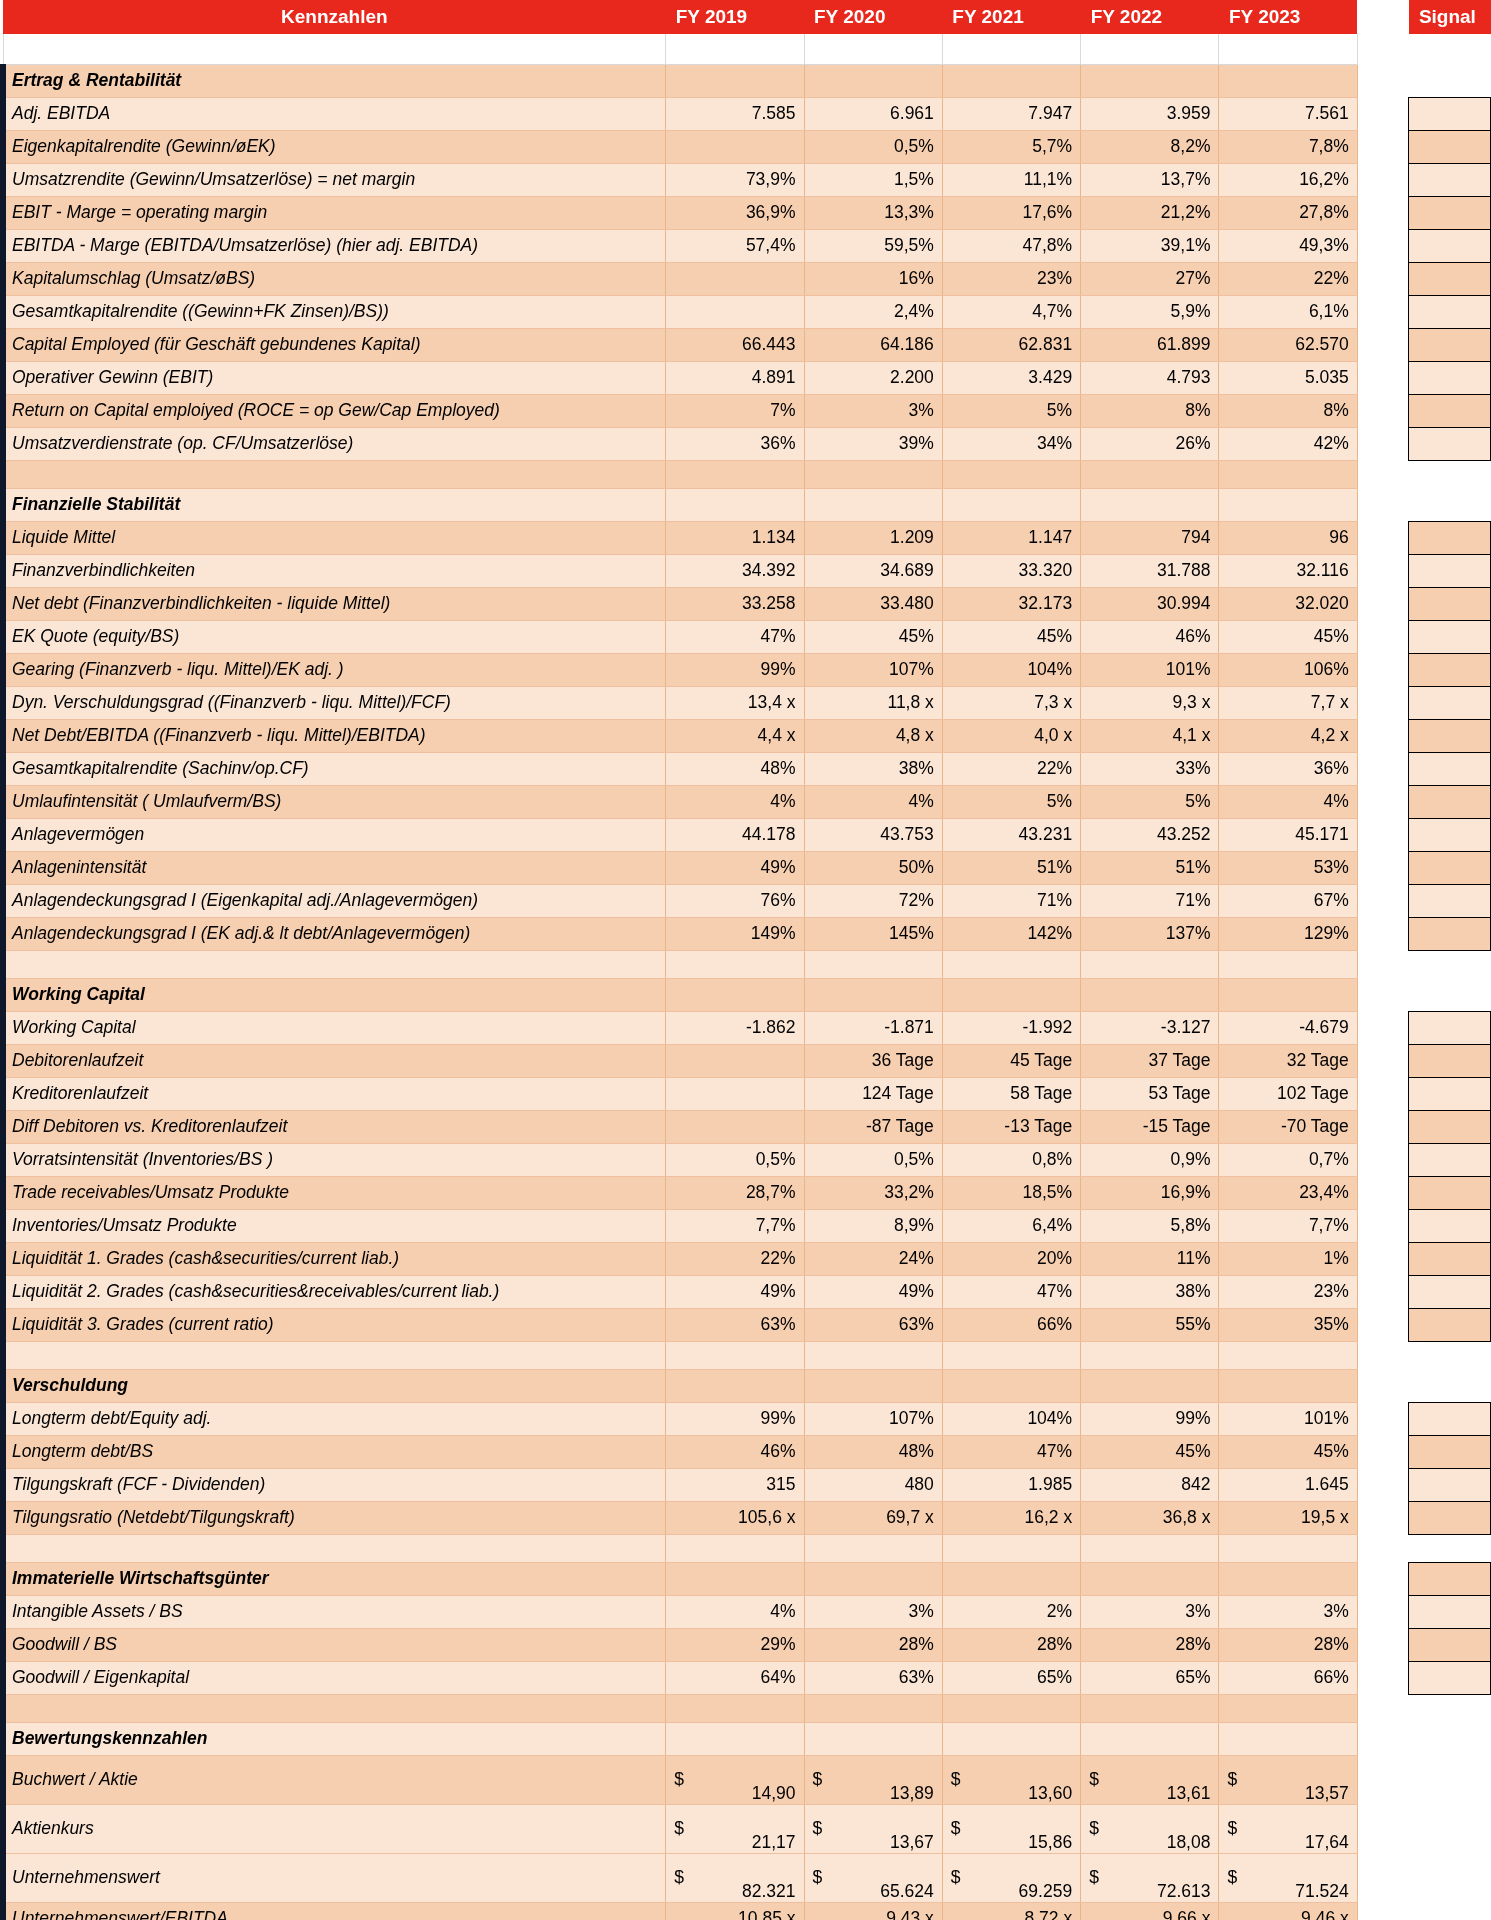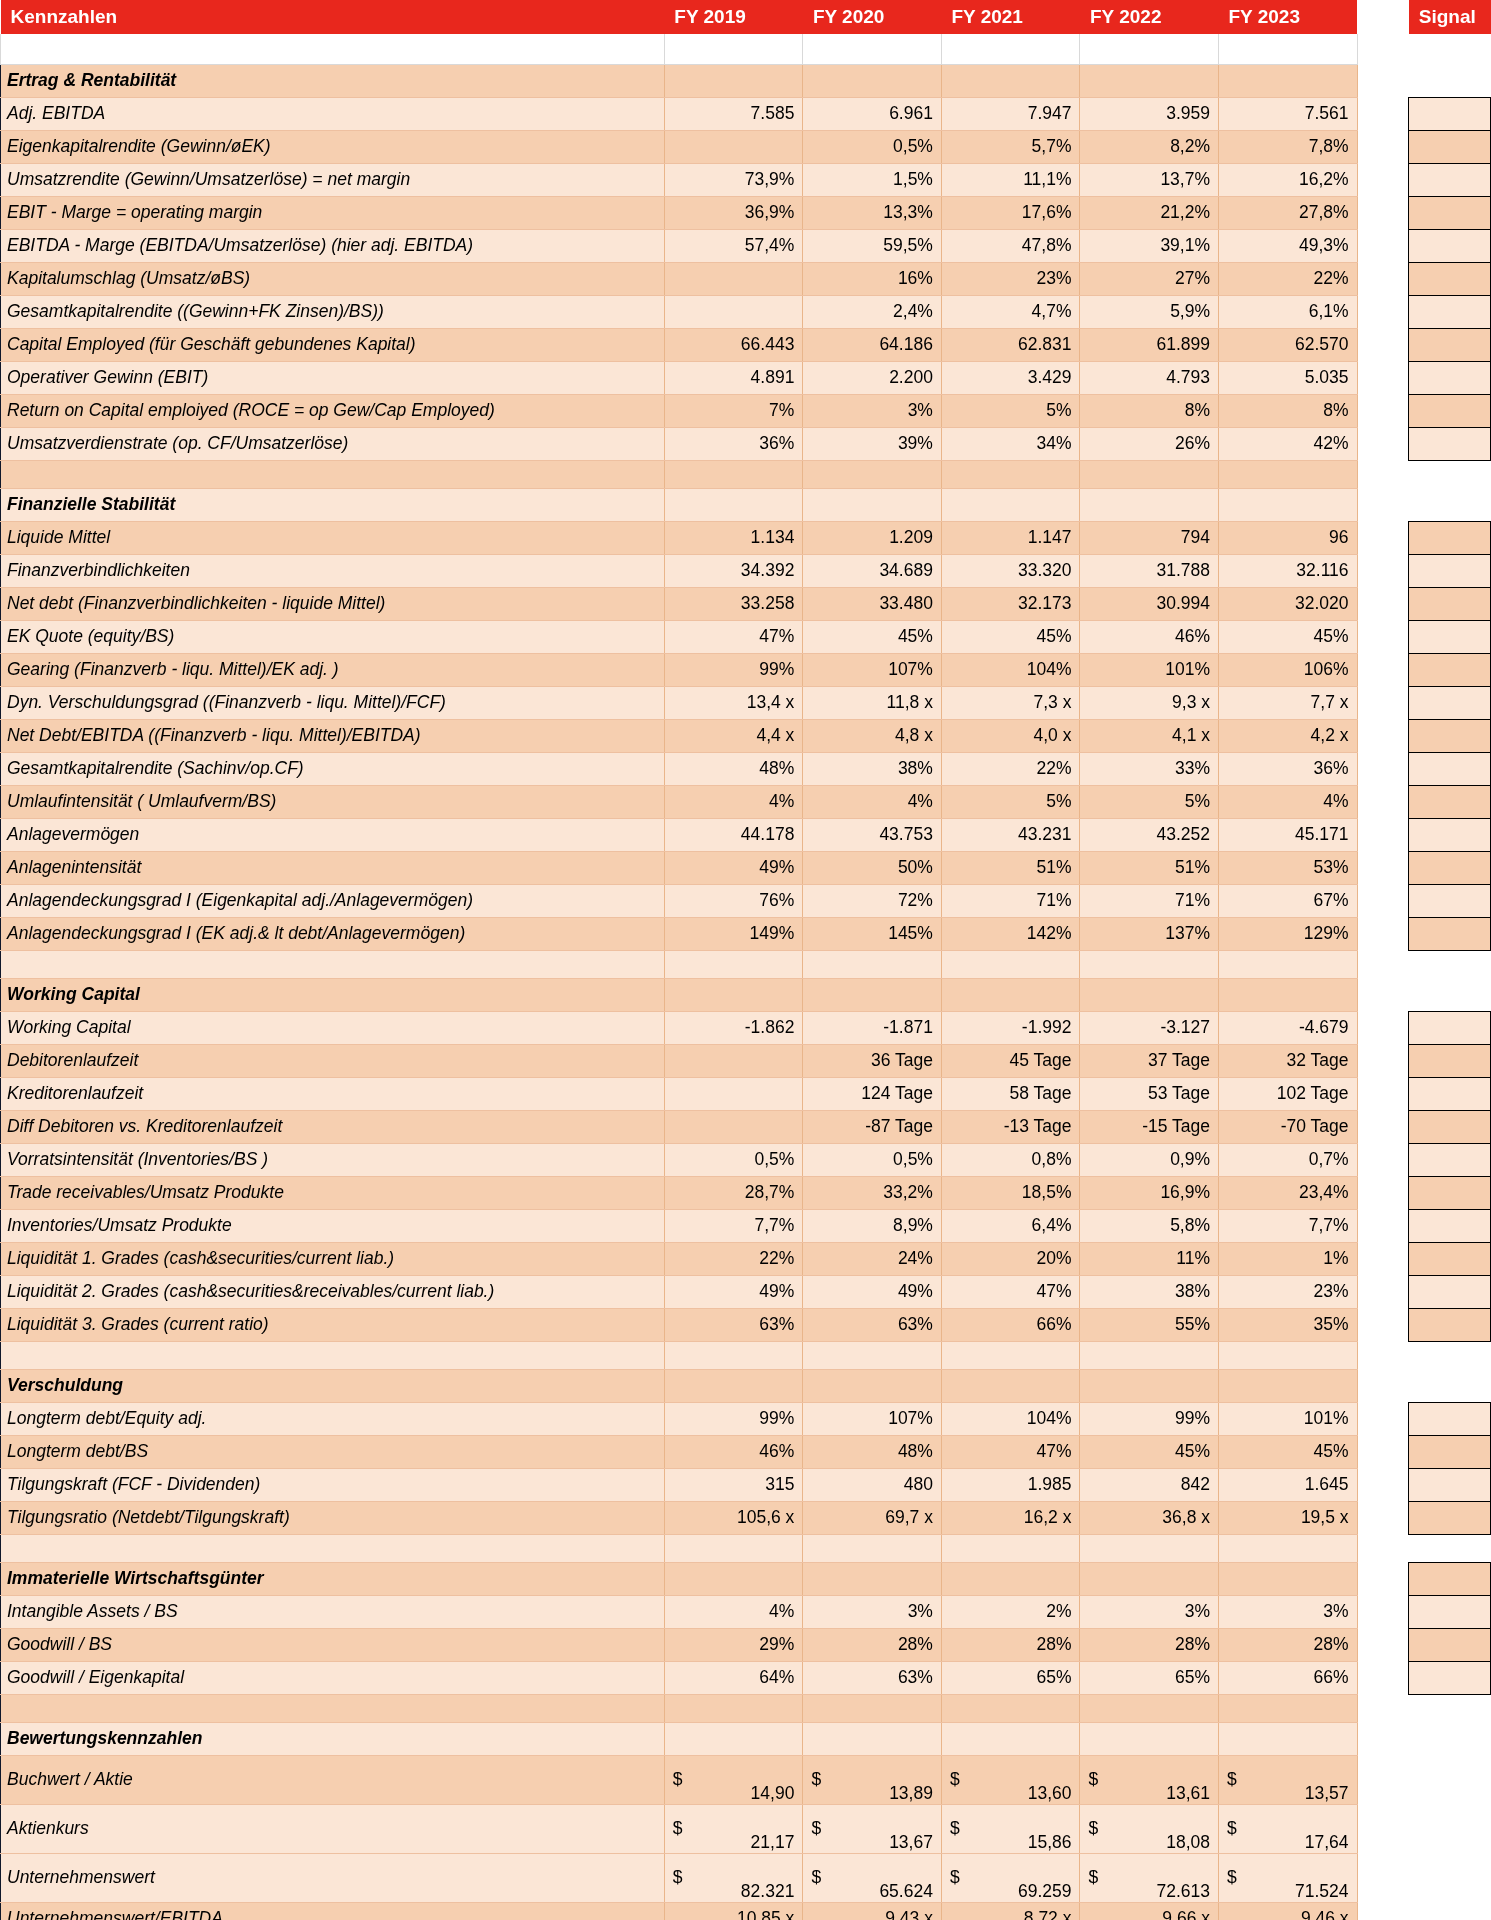--- a/index.html
+++ b/index.html
@@ -29,21 +29,21 @@
     background: #e8271d;
     color: #ffffff;
     font-weight: bold;
     font-style: normal;
     font-size: 19px;
     height: 34px;
     padding: 0 10px;
     border: none;
     white-space: nowrap;
   }
-  tr.r-head td.h-label { text-align: left; }
+  tr.r-head td.h-label { text-align: center; }
   tr.r-head td.h-year  { }
   tr.r-head td.h-sig   { text-align: left; }
   tr.r-head td.h-gap   { background: #ffffff; }
 
   tr.r-blankwhite td {
     background: #ffffff;
     height: 30px;
     border-right: 1px solid #d9d9d9;
     border-bottom: 1px solid #d9d9d9;
   }
@@ -58,21 +58,21 @@
     font-style: italic;
     color: #000000;
     white-space: nowrap;
     overflow: hidden;
     border-right: 1px solid #e9b58a;
     border-bottom: 1px solid #eec0a0;
   }
   td.cell-label {
     text-align: left;
     padding-left: 6px;
-    border-left: 1px solid #0f172a;
+    border-left: 6px solid #0f172a;
   }
   td.cell-val {
     text-align: right;
     font-style: normal;
     font-weight: normal;
   }
   td.cell-gap {
     background: #ffffff !important;
     border: none !important;
   }

